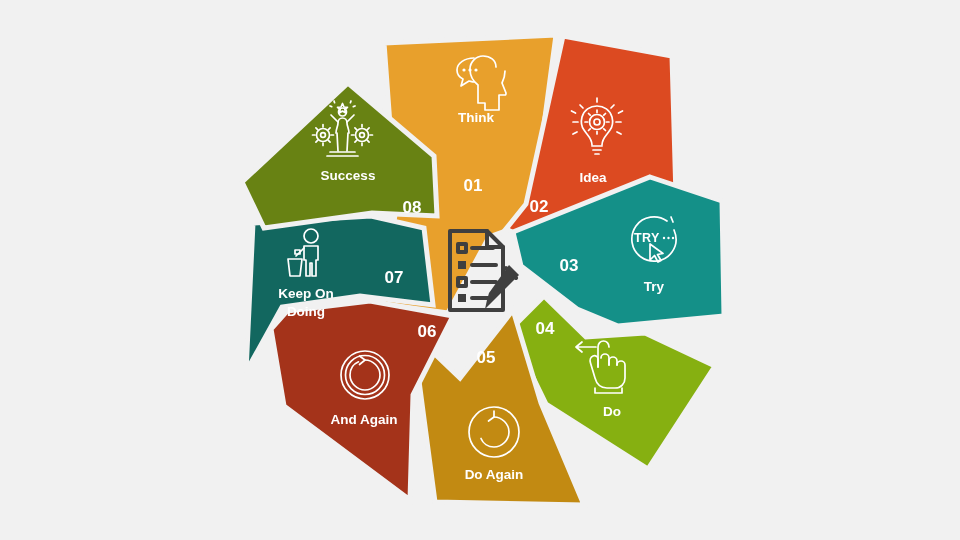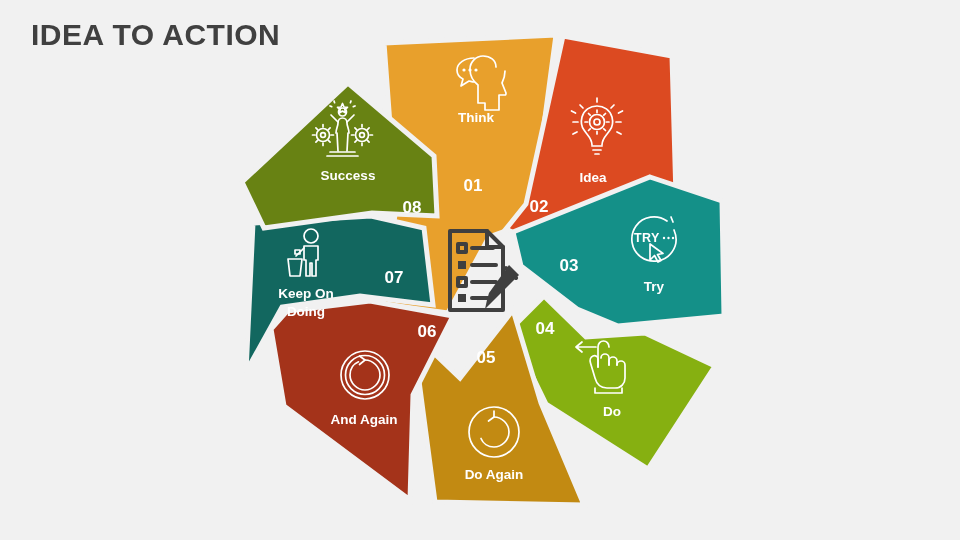--- a/index.html
+++ b/index.html
@@ -47,21 +47,20 @@
          stroke-linecap: round; stroke-linejoin: round; }
   .ico-f { fill: #ffffff; stroke: none; }
   .center-stroke { fill: none; stroke: #3f3f3f; stroke-width: 4; stroke-linejoin: round; stroke-linecap: round; }
   .center-fill { fill: #3f3f3f; stroke: none; }
 </style>
 </head>
 <body>
 
 <div id="slide" style="background: rgb(241, 241, 241);">
 
-  <div id="slide-title" style="color: rgb(64, 64, 64);">IDEA TO ACTION</div>
 
   <svg id="diagram" viewBox="0 0 960 540">
 
     <g>
       <polygon class="petal-shape" points="384,43 556,35 531,222 489,237 448,313 383,304 396,207" fill="#E8A02C"></polygon>
       <g class="ico" transform="translate(452,55)">
         <path d="M44,12 C44,5 38,1 31,1 C24,1 18,7 18,14 C18,21 22,27 26,30 L26,48 L33,48 L33,55 L47,55 L47,40 L53,40 C54,40 54,39 54,38 L50,28 C52,24 53,20 53,16"></path>
         <path d="M22,3 C13,3 5,8 5,15 C5,19 7,22 11,24 L9,31 L17,26 C18,26 20,27 22,27"></path>
         <circle class="ico-f" cx="12" cy="15" r="1.6"></circle>
         <circle class="ico-f" cx="18" cy="15" r="1.6"></circle>

